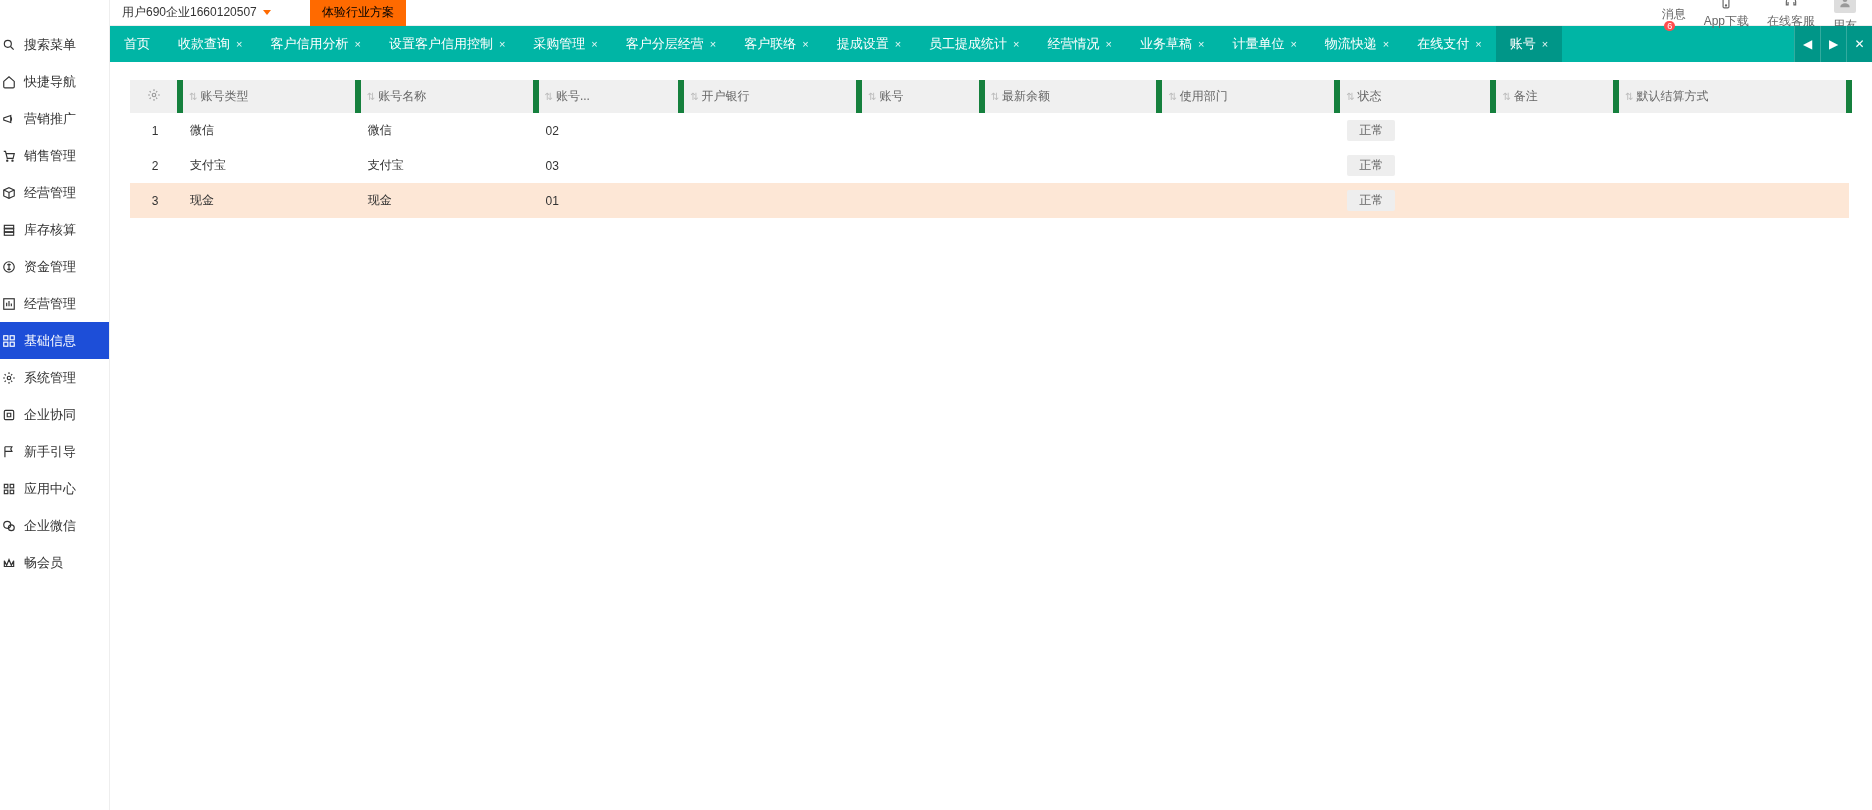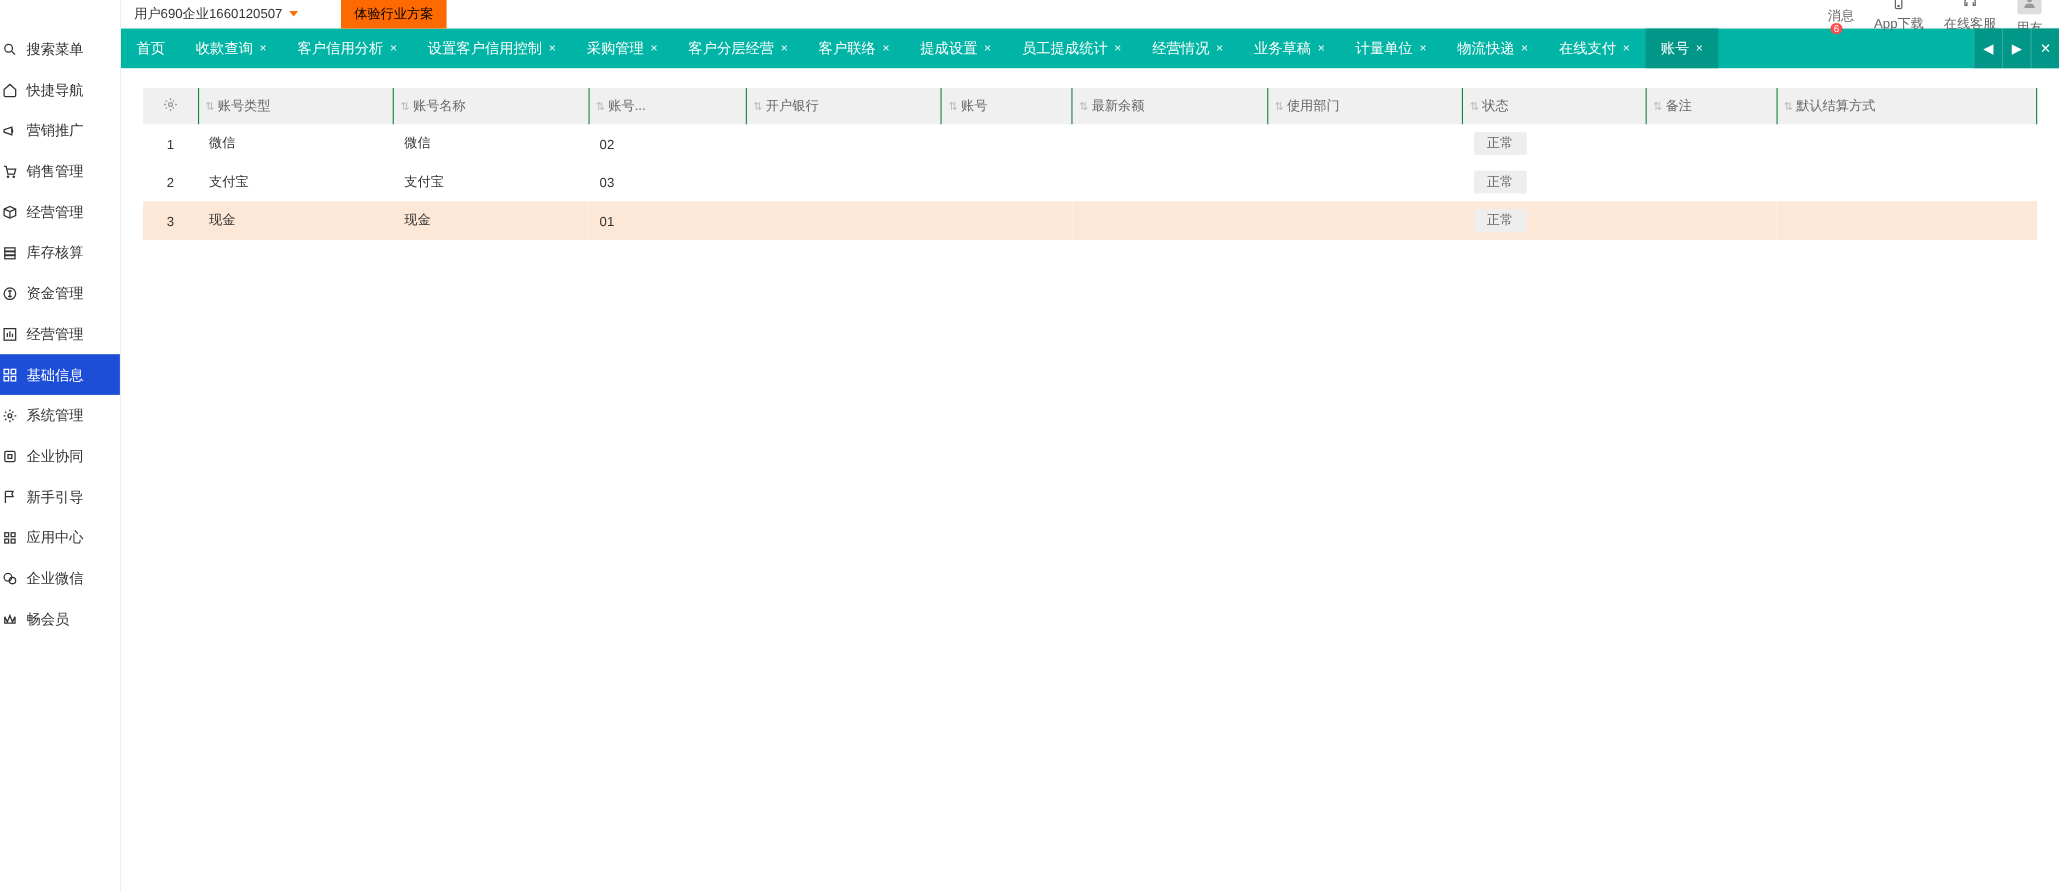--- a/index.html
+++ b/index.html
@@ -34,21 +34,21 @@
 
 .main { margin-left: 110px; padding: 18px 20px; }
 .toolbar { display: flex; align-items: center; margin-bottom: 14px; }
 .search-box { display: flex; align-items: center; border-bottom: 1px solid #ddd; width: 180px; }
 .search-box input { border: none; outline: none; padding: 4px 2px; font-size: 12px; flex: 1; }
 .search-icon { color: #ff6a00; font-size: 15px; }
 .export-btn { margin-left: auto; display: flex; align-items: center; gap: 4px; color: #666; cursor: pointer; }
 
 
 .tbl { width: 100%; border-collapse: collapse; }
-.tbl th { background: #f0f0f0; color: #666; font-weight: normal; padding: 8px 6px; text-align: left; font-size: 12px; border-right: 1px solid #15803d; }
+.tbl th { background: #f0f0f0; color: #666; font-weight: normal; padding: 8px 6px; text-align: left; font-size: 12px; border-right: 6px solid #15803d; }
 .tbl th .sort { color: #bbb; margin-right: 3px; font-size: 10px; }
 .tbl td { padding: 7px 10px; font-size: 12px; }
 .tbl tbody tr.highlight { background: #fde7d6; }
 .idx-col { width: 50px; text-align: center !important; }
 .gear { text-align: center; }
 .status-badge { background: #eee; color: #666; padding: 2px 12px; border-radius: 2px; display: inline-block; }
 
 svg { width: 14px; height: 14px; }
 </style>
 </head>

